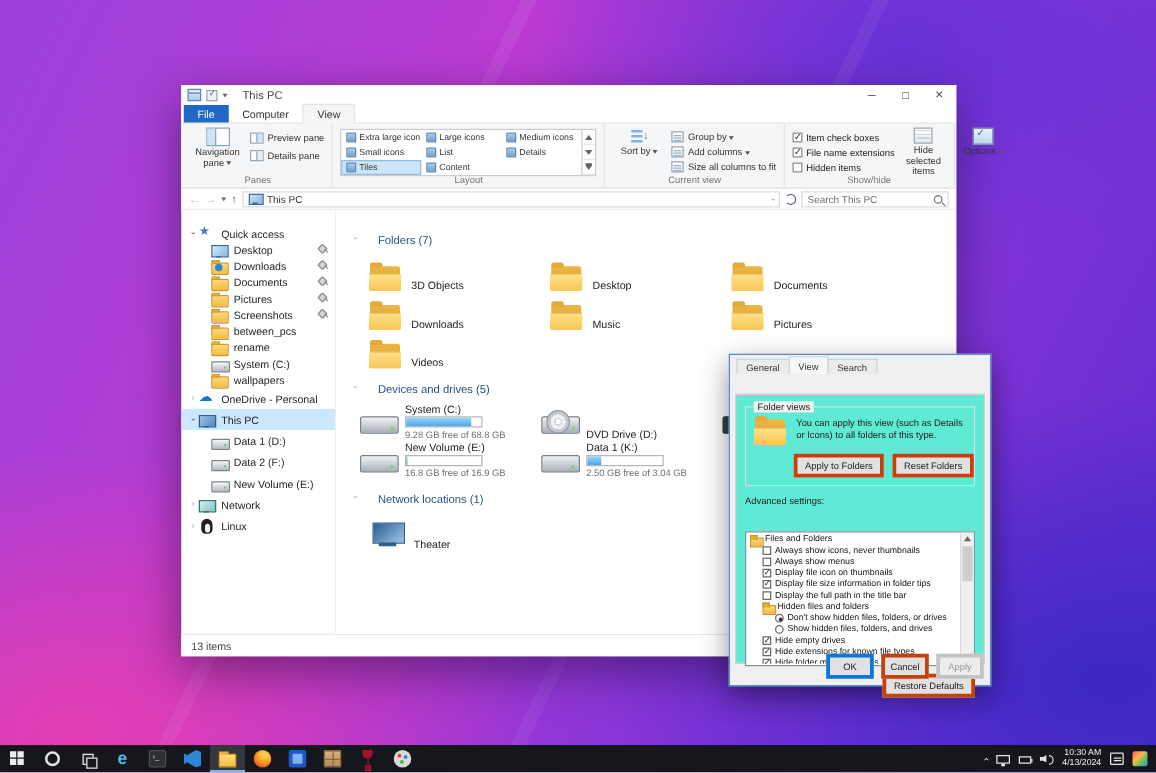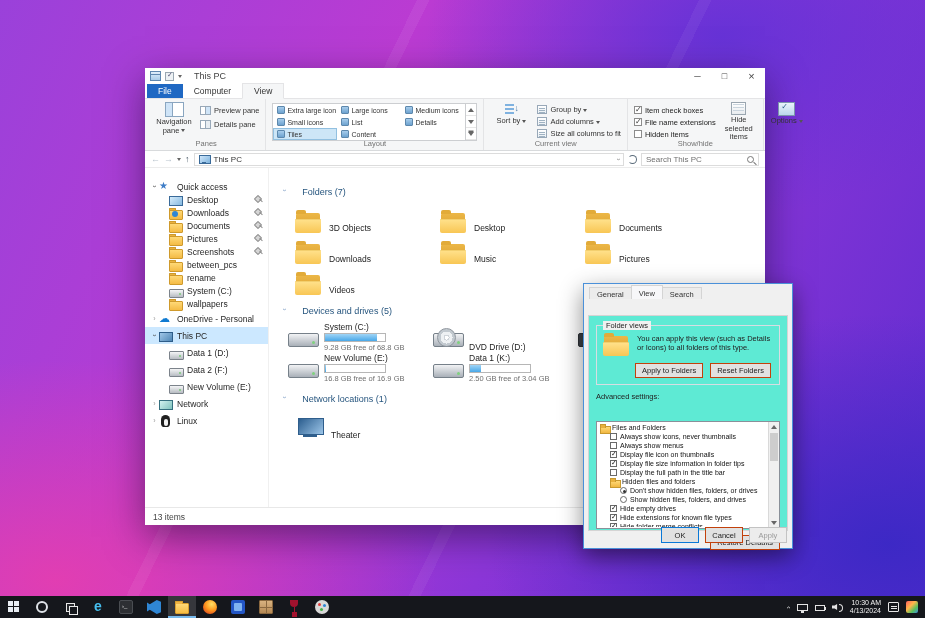--- a/index.html
+++ b/index.html
@@ -162,21 +162,21 @@
 .dlg-tabs{display:flex;padding:3px 0 0 5px;position:relative;z-index:2}
 .dlg-tab{padding:2px 7px;background:#ececec;border:1px solid #d4d4d4;border-bottom:none;margin-right:-1px;color:#333;height:12px}
 .dlg-tab[data-active="true"]{background:#f7f7f9;height:14px;margin-top:-2px;padding-top:3px}
 .dlg-page{position:absolute;left:4px;right:4px;top:31px;height:216px;border:1px solid #d4d4d4;background:#5eead4}
 .fv-group{position:relative;margin:9px 7px 5px;border:1px solid #d7dde2;padding:8px 5px 6px 6px}
 .fv-legend{position:absolute;top:-5px;left:6px;background:#f0f0f0;padding:0 3px;color:#222}
 .fv-row{display:flex;gap:6px;align-items:flex-start}
 .fv-icon{width:28px;height:21px;position:relative;flex:none;margin-top:1px}
 .fv-text{flex:1;color:#222;line-height:1.25;max-width:140px}
 .fv-btns{display:flex;gap:7px;margin:7px 0 0 32px}
-.btn{background:#e1e1e1;border:1px solid #c2410c;padding:2px 6px;color:#222;text-align:center;white-space:nowrap}
+.btn{background:#e1e1e1;border:3px solid #c2410c;padding:2px 6px;color:#222;text-align:center;white-space:nowrap}
 .btn.default{border-color:#0a78d7}
 .btn.disabled{color:#9a9a9a;border-color:#c3c3c3;background:#ececec}
 .adv-label{margin:7px 7px 20px;color:#222}
 .listbox{margin:0 7px;height:108px;background:#fff;border:1px solid #8a9099;position:relative;overflow:hidden}
 .list-rows{position:absolute;left:1px;top:1px;right:12px;bottom:1px;overflow:hidden}
 .trow{display:flex;align-items:center;height:9px;gap:3px;padding-left:2px;white-space:nowrap}
 .trow[data-type="checkbox"],.trow[data-type="subgroup"]{padding-left:12px}
 .trow[data-type="radio"]{padding-left:22px}
 .ctl{width:7px;height:7px;flex:none;position:relative}
 .trow[data-type="checkbox"] .ctl{border:1px solid #6a6a6a;background:#fff}

